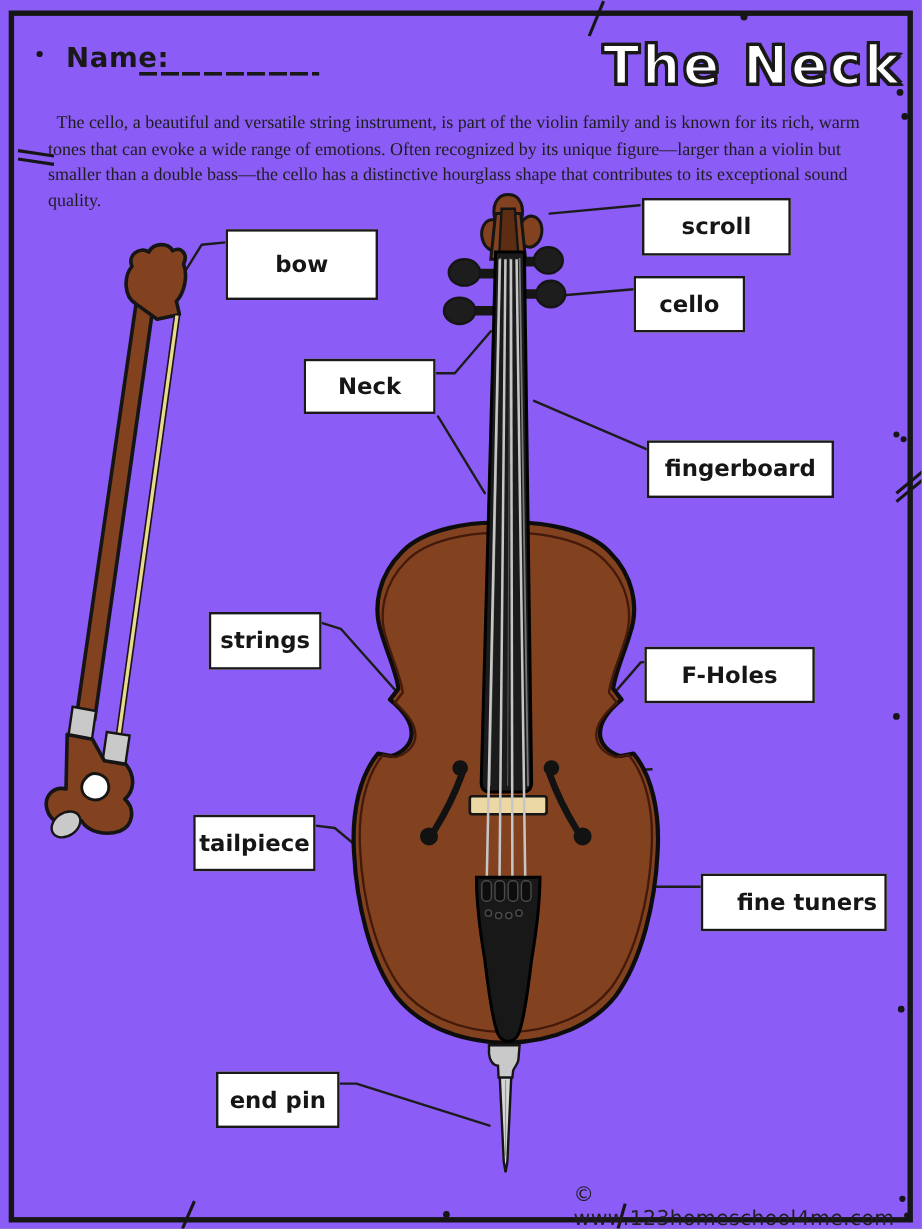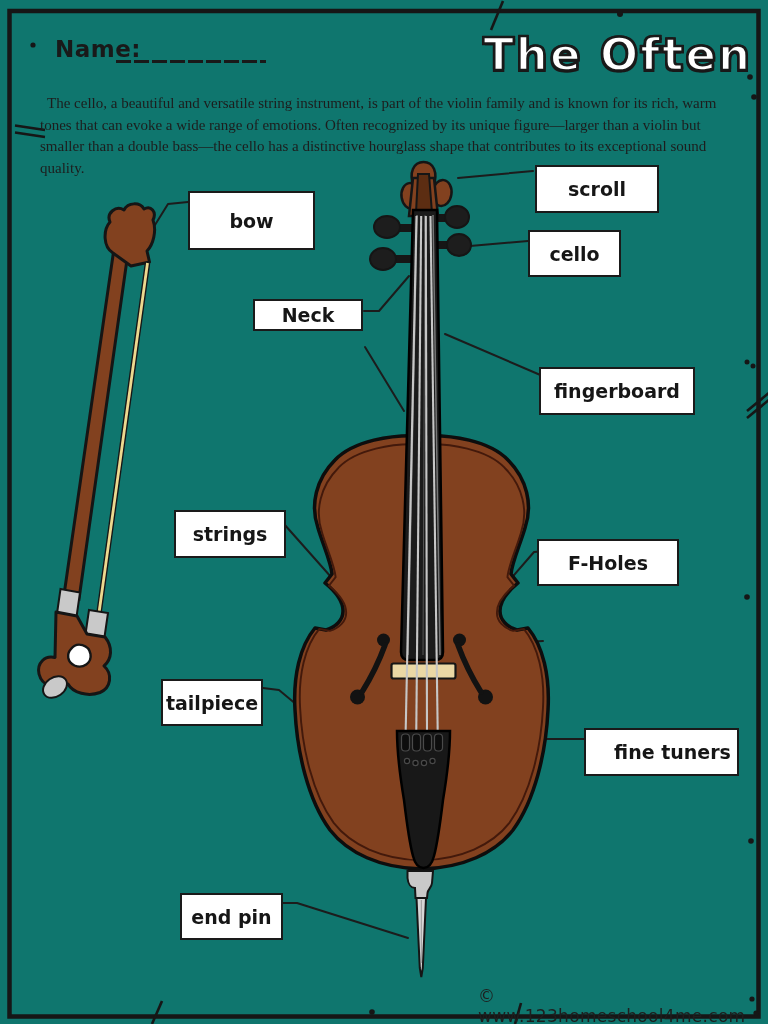--- a/index.html
+++ b/index.html
@@ -1,17 +1,17 @@
 <!DOCTYPE html>
 <html style="--wood: #82411F; --wood_dark: #5C2D12; --black_part: #1D1D1D; --fingerboard: #1B1B1B; --bridge: #EBD8A5; --strings: #C6C6C6; --metal: #C9C9C9; --outline: #151515; --ink: #191919; --paper: #FFFFFF;"><head>
 <meta charset="utf-8">
 <style>
   html,body{margin:0;padding:0;background:#9a9a9a;}
   .page{
-    position:relative;width:768px;height:1024px;background:#0f766e;
+    position:relative;width:768px;height:1024px;background:#8b5cf6;
     font-family:"DejaVu Sans","Liberation Sans",sans-serif;overflow:hidden;
     margin:0 auto;
   }
   .art{position:absolute;left:0;top:0;width:768px;height:1024px;z-index:1;}
   .f-wood{fill:var(--wood);}
   .f-wood2{fill:var(--wood_dark);}
   .f-black{fill:var(--black_part);}
   .f-fb{fill:var(--fingerboard);}
   .f-bridge{fill:var(--bridge);}
   .f-metal{fill:var(--metal);}
@@ -31,23 +31,23 @@
     font-size:15px;line-height:21.5px;color:#1d1d1d;text-indent:7px;
   }
   .label-box{
     position:absolute;z-index:2;background:#ffffff;border:2.5px solid #1a1a1a;
     display:flex;align-items:center;justify-content:center;
     font-size:19px;font-weight:bold;color:#161616;box-sizing:border-box;
   }
   .b-bow{left:188px;top:191px;width:127px;height:59px;}
   .b-scroll{left:535px;top:165px;width:124px;height:48px;text-align:right;}
   .b-pegs{left:528px;top:230px;width:93px;height:47px;}
-  .b-neck{left:253px;top:299px;width:110px;height:32px;}
+  .b-neck{left:253px;top:299px;width:110px;height:46px;}
   .b-fingerboard{left:539px;top:367px;width:156px;height:48px;}
-  .b-strings{left:174px;top:510px;width:112px;height:48px;}
+  .b-strings{left:174px;top:510px;width:94px;height:48px;}
   .b-fholes{left:537px;top:539px;width:142px;height:47px;}
   .b-bridge{left:543px;top:628px;width:157px;height:49px;}
   .b-tailpiece{left:161px;top:679px;width:102px;height:47px;}
   .b-finetuners{left:584px;top:728px;width:155px;height:48px;padding-left:22px;}
   .b-endpin{left:180px;top:893px;width:103px;height:47px;}
   .footer{left:478px;top:986px;font-size:17px;color:#1e1e1e;letter-spacing:0.3px;}
 </style>
 </head>
 <body>
 
@@ -179,21 +179,21 @@
       <g>
         <path class="f-metal s-out" stroke-width="2" d="M 407.5 871 L 433 871 L 432 883 C 431.5 888 428 889 427.5 893 L 427 898 L 415.5 898 L 415 888 C 411 888 408 884 407.5 878 Z"></path>
         <path fill="#D6D6D6" class="s-out" stroke-width="2" d="M 416.5 898 L 426 898 L 422.8 968 L 421.3 977 L 419.8 968 Z"></path>
         <path d="M 421.3 900 L 421.3 963" stroke="#999999" stroke-width="1" fill="none"></path>
       </g>
     </g>
   </svg>
 
   <div class="overlay name-label">Name:</div>
   <div class="overlay name-blank"></div>
-  <div class="overlay page-title">The Often</div>
+  <div class="overlay page-title">The Neck</div>
 
   <div class="overlay intro">The cello, a beautiful and versatile string instrument, is part of the violin family and is known for its rich, warm tones that can evoke a wide range of emotions. Often recognized by its unique figure—larger than a violin but smaller than a double bass—the cello has a distinctive hourglass shape that contributes to its exceptional sound quality.</div>
 
   <div class="label-box b-bow">
       <span>bow</span>
     </div>
   <div class="label-box b-scroll">
       <span>scroll</span>
     </div>
   <div class="label-box b-pegs">

